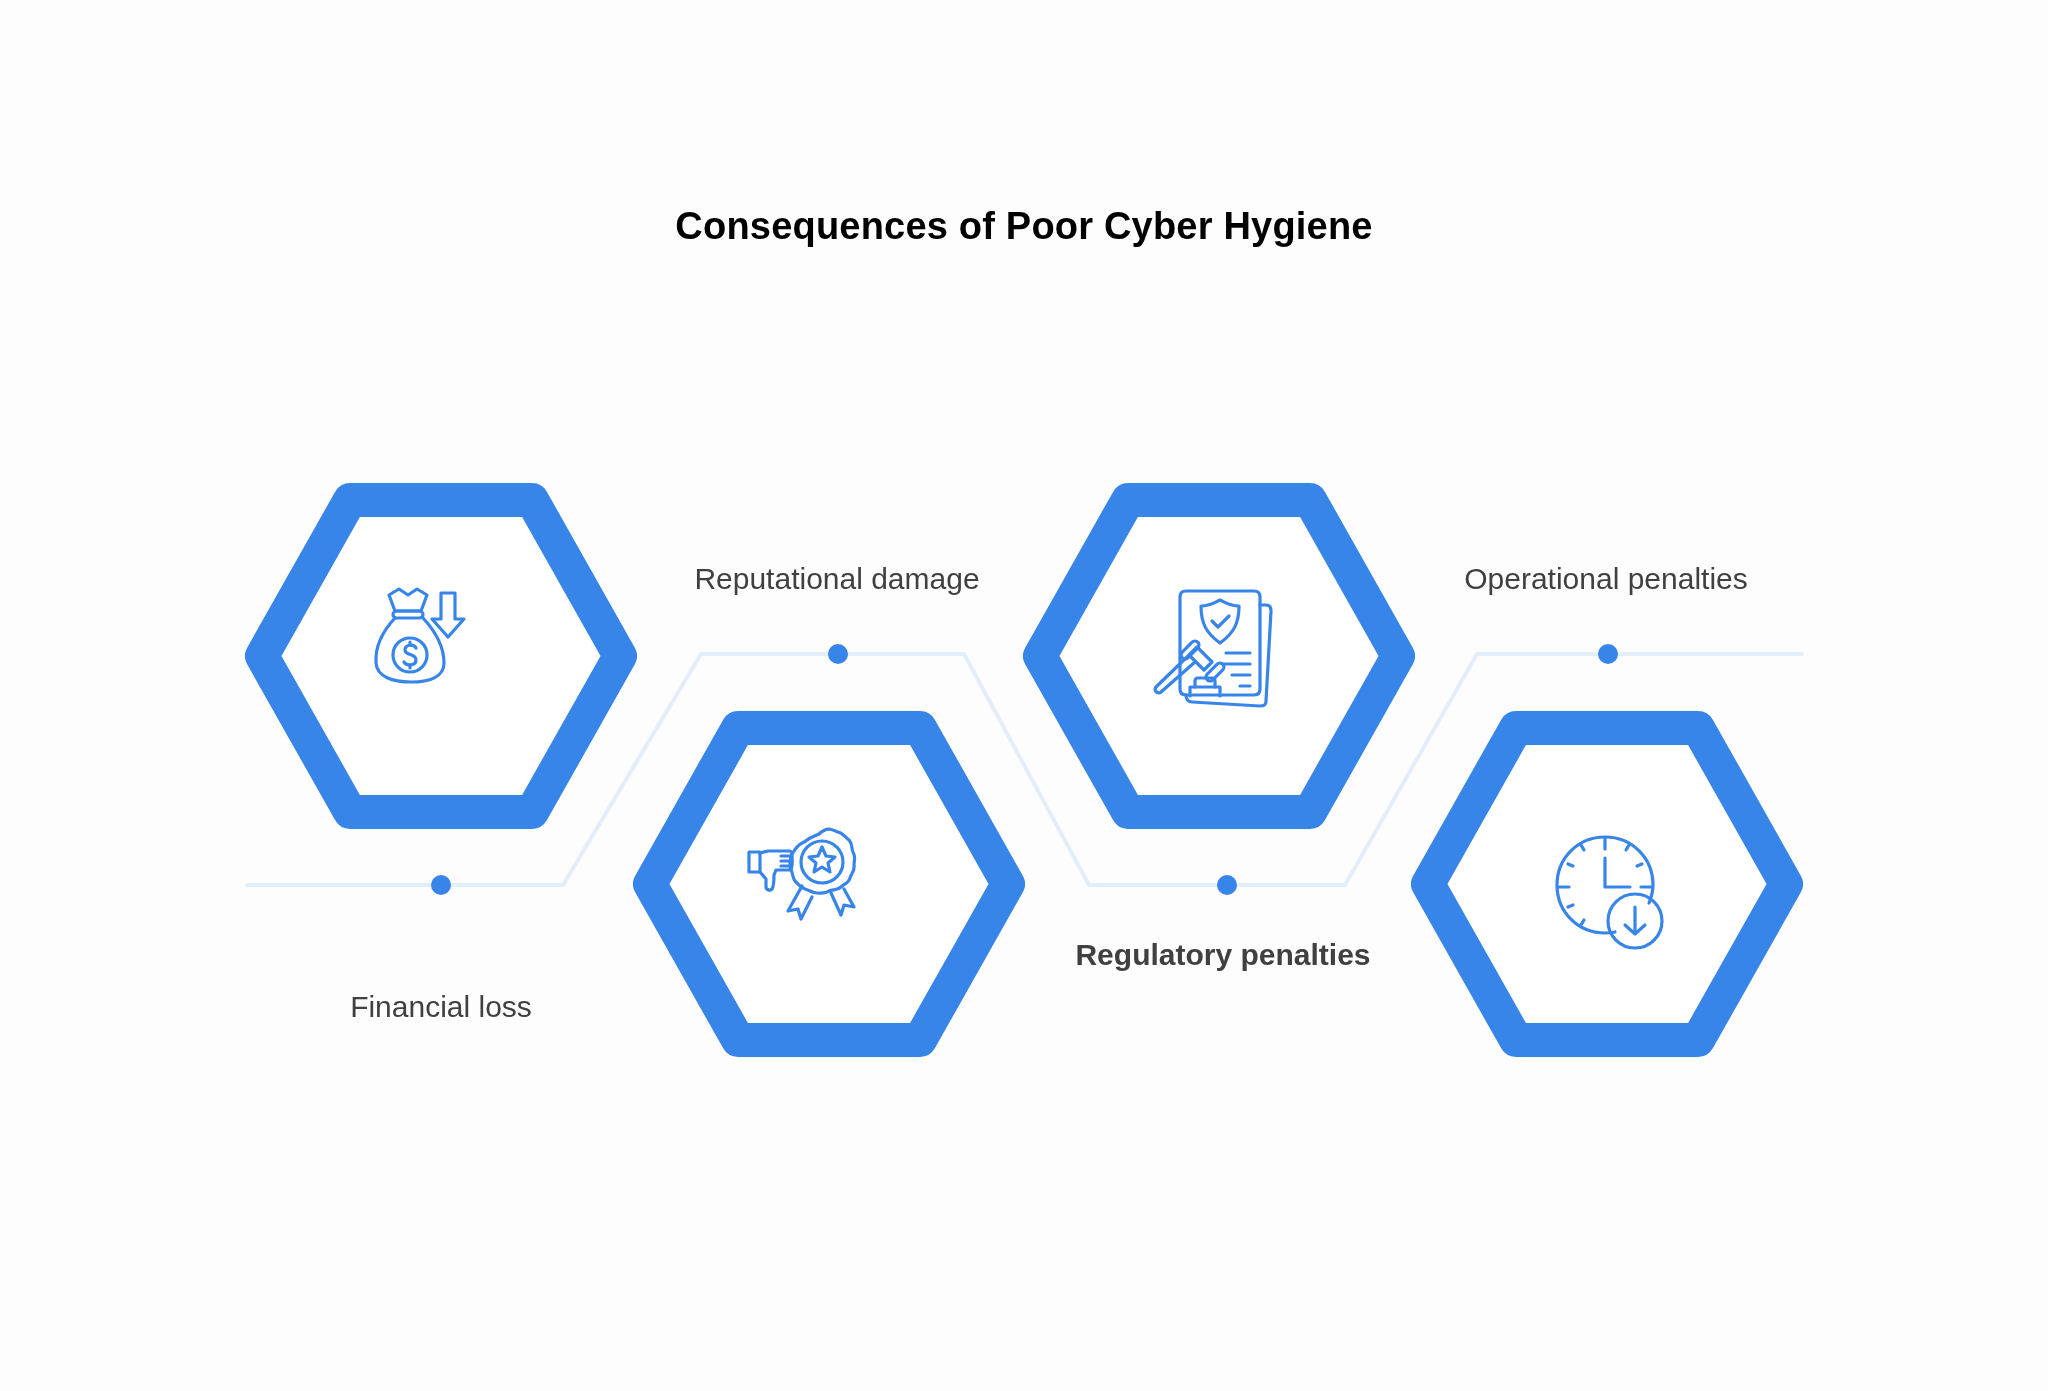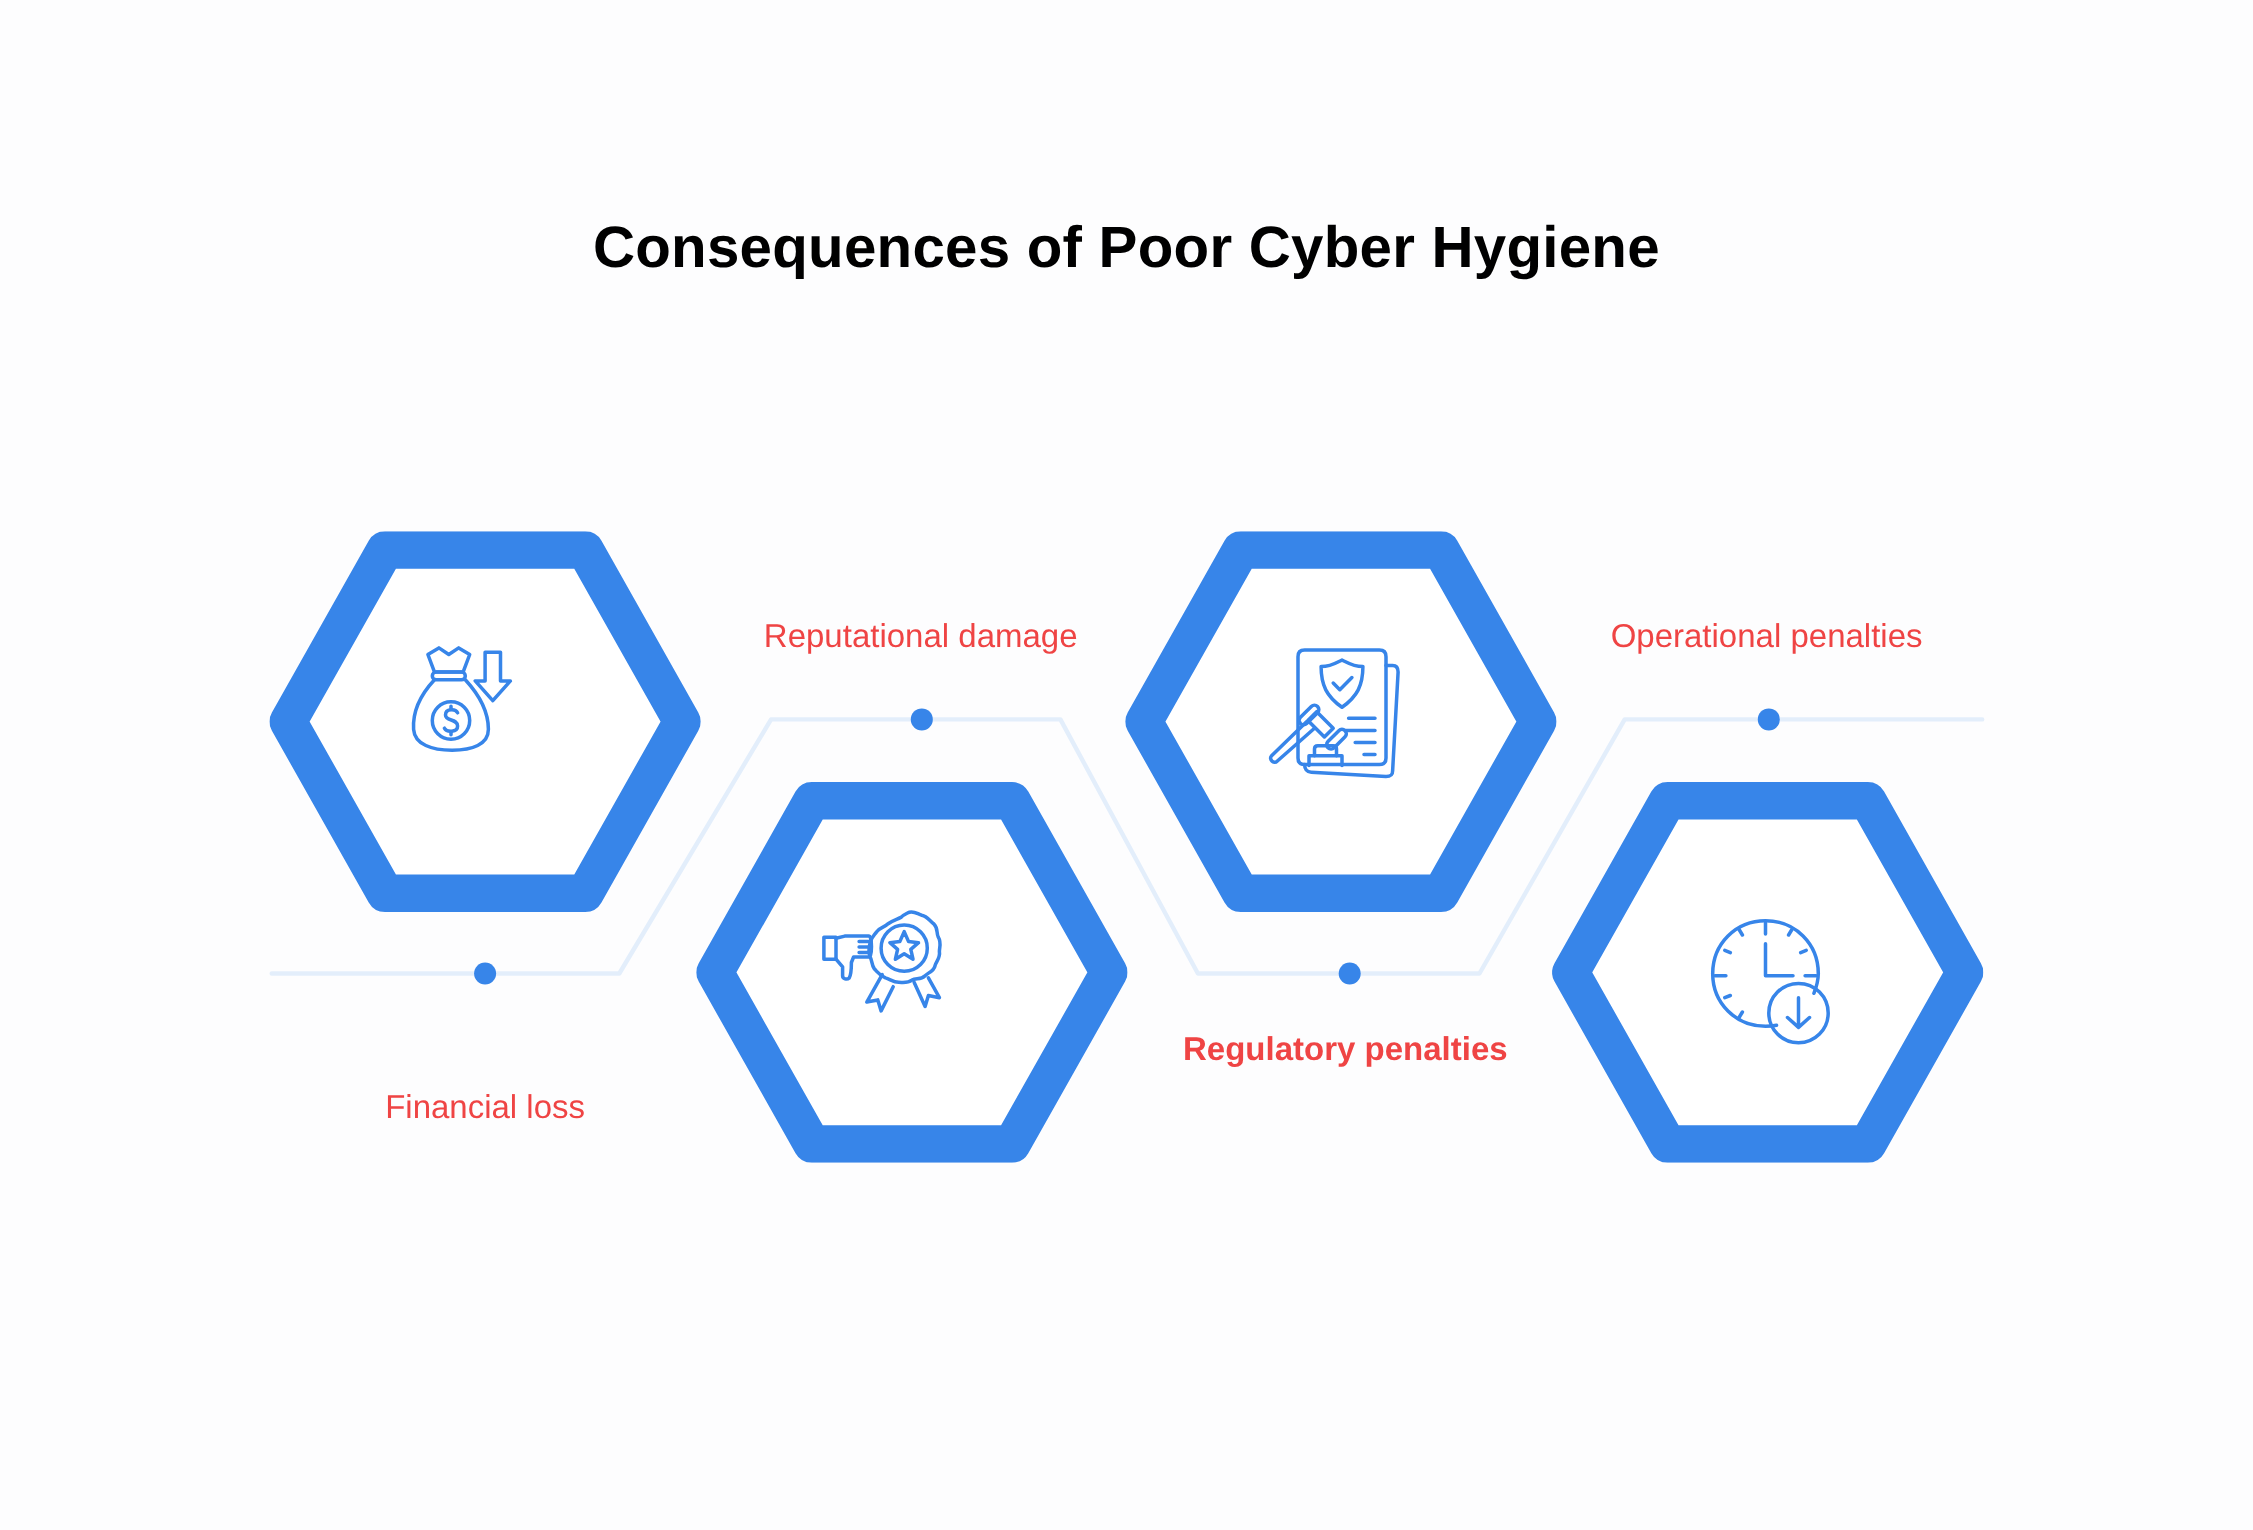--- a/index.html
+++ b/index.html
@@ -15,38 +15,38 @@
       font-family: "Liberation Sans", "DejaVu Sans", sans-serif;
     }
     .title {
       position: absolute;
       left: 0;
       width: 2048px;
       top: 196px;
       text-align: center;
       font-family: "Liberation Sans", sans-serif;
       font-weight: 700;
-      font-size: 53px;
+      font-size: 38px;
       line-height: 60px;
       color: #000000;
       letter-spacing: 0.2px;
     }
     svg.canvas {
       position: absolute;
       left: 0;
       top: 0;
     }
     .label {
       position: absolute;
       width: 420px;
       text-align: center;
       font-family: "Liberation Sans", sans-serif;
       font-size: 30px;
       line-height: 36px;
-      color: #ef4444;
+      color: #404040;
       white-space: nowrap;
     }
     .hex {
       position: absolute;
     }
     .icon {
       position: absolute;
       width: 140px;
       height: 140px;
     }

